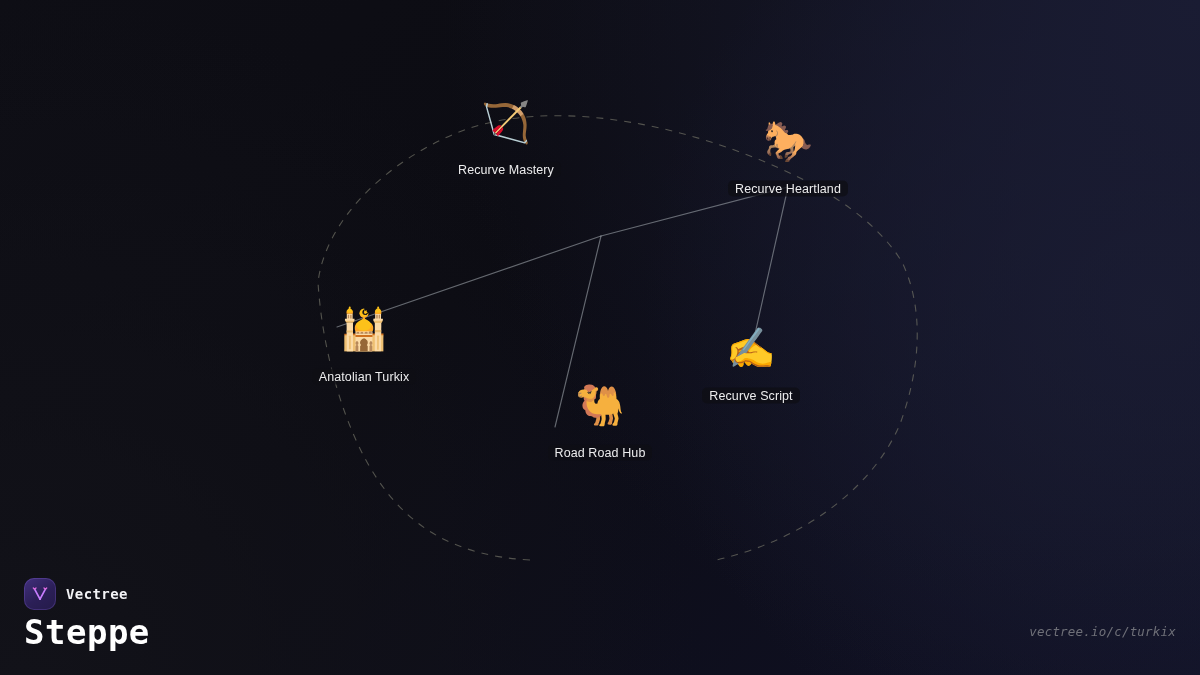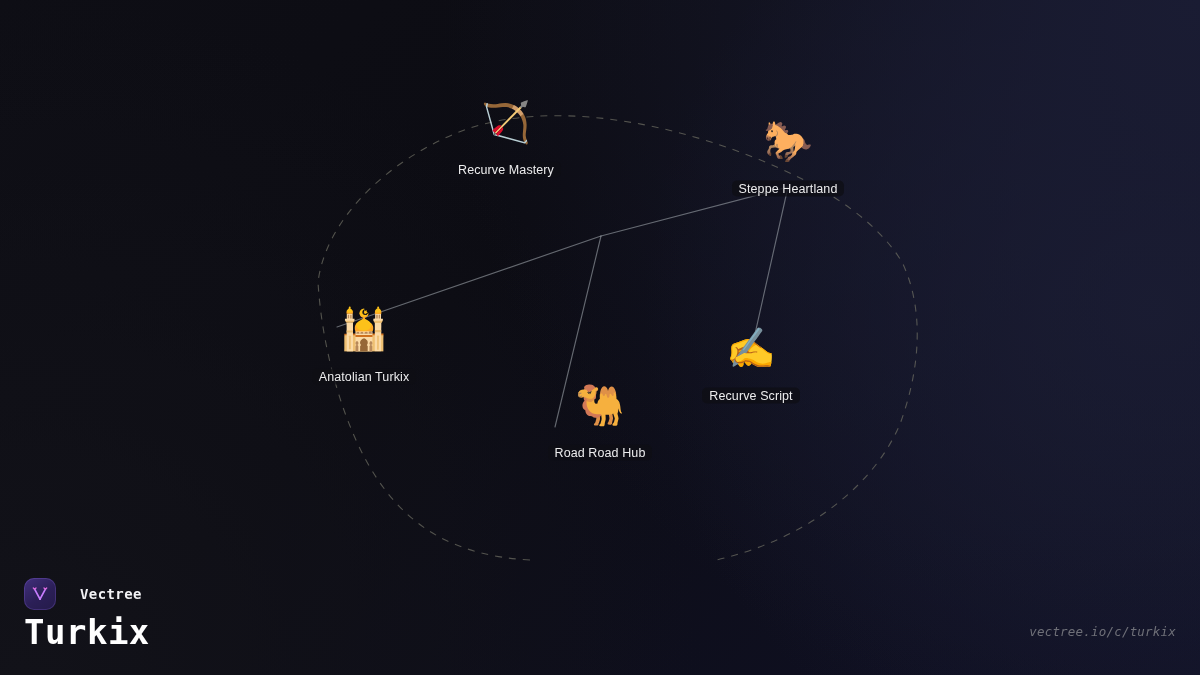--- a/index.html
+++ b/index.html
@@ -72,21 +72,21 @@
     letter-spacing: 0.1px;
   }
 
   
   #brand-row {
     position: absolute;
     left: 24px;
     top: 578px;
     display: flex;
     align-items: center;
-    gap: 24px;
+    gap: 10px;
   }
   #brand-logo {
     width: 32px;
     height: 32px;
     border-radius: 10px;
     background: linear-gradient(145deg, #42307d 0%, #2b1f57 55%, #241b49 100%);
     display: flex;
     align-items: center;
     justify-content: center;
     box-shadow: inset 0 0 0 1px rgba(160,120,255,0.22);
@@ -133,21 +133,21 @@
     <path class="edge-line" d="M 788 187 L 748 365"></path>
   </svg>
 
   <div class="node" style="left: 506px; top: 138px;">
     <span class="node-icon">🏹</span>
     <span class="node-label">Recurve Mastery</span>
   </div>
 
   <div class="node" style="left: 788px; top: 157px;">
     <span class="node-icon">🐎</span>
-    <span class="node-label">Steppe Heartland</span>
+    <span class="node-label">Recurve Heartland</span>
   </div>
 
   <div class="node" style="left: 364px; top: 345px;">
     <span class="node-icon">🕌</span>
     <span class="node-label">Anatolian Turkix</span>
   </div>
 
   <div class="node" style="left: 751px; top: 364px;">
     <span class="node-icon">✍️</span>
     <span class="node-label">Recurve Script</span>
@@ -163,17 +163,17 @@
       <svg width="20" height="20" viewBox="0 0 20 20" aria-hidden="true">
         <path d="M4.6 5.2 L10 15.2 L15.4 5.2" fill="none" stroke="#c77dff" stroke-width="1.7" stroke-linecap="round" stroke-linejoin="round"></path>
         <path d="M3.3 4.0 L4.6 5.2 L6.0 4.0" fill="none" stroke="#e06be0" stroke-width="1.3" stroke-linecap="round"></path>
         <path d="M14.0 4.0 L15.4 5.2 L16.7 4.0" fill="none" stroke="#e06be0" stroke-width="1.3" stroke-linecap="round"></path>
         <circle cx="10" cy="15.2" r="0.9" fill="#c77dff"></circle>
       </svg>
     </div>
     <span id="brand-name">Vectree</span>
   </div>
 
-  <h1 id="page-title">Turkix</h1>
+  <h1 id="page-title">Steppe</h1>
 
   <span id="site-url">vectree.io/c/turkix</span>
 
 </div>
 
 </body></html>

